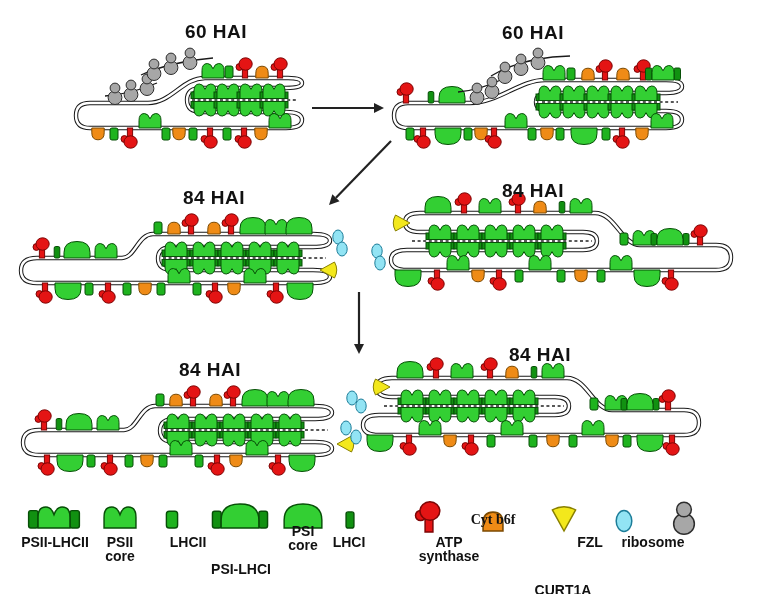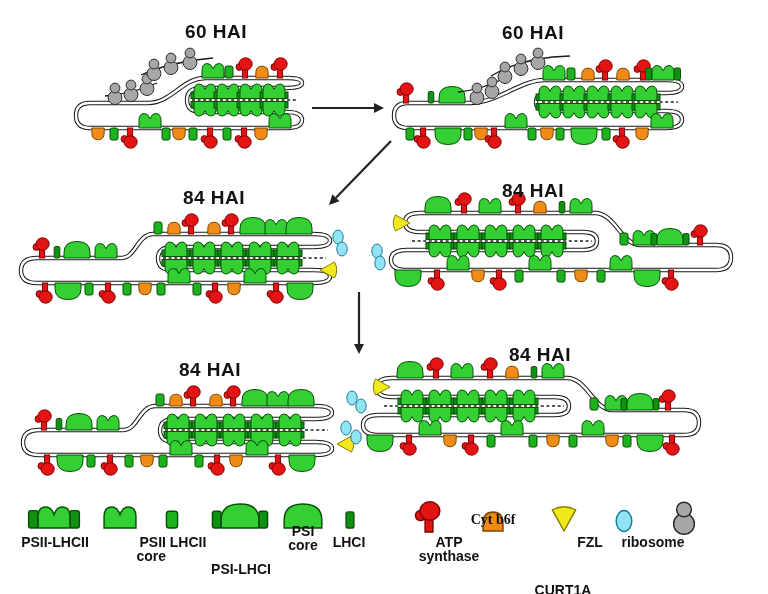--- a/index.html
+++ b/index.html
@@ -953,21 +953,21 @@
   <div class="dlabel" id="lab-b">60 HAI</div>
   <div class="dlabel" id="lab-c">84 HAI</div>
   <div class="dlabel" id="lab-d">84 HAI</div>
   <div class="dlabel" id="lab-el">84 HAI</div>
   <div class="dlabel" id="lab-er">84 HAI</div>
 
   <div id="legend-labels">
       <div class="leg-label" style="left: 9px; top: 535px;">
         <div>PSII-LHCII</div>
       </div>
-      <div class="leg-label" style="left: 74px; top: 535px; text-align: right;">
+      <div class="leg-label" style="left: 74px; top: 535px;">
         <div>PSII</div>
         <div>core</div>
       </div>
       <div class="leg-label" style="left: 126px; top: 535px; padding-left: 16px;">
         <div>LHCII</div>
       </div>
       <div class="leg-label" style="left: 195px; top: 562px;">
         <div>PSI-LHCI</div>
       </div>
       <div class="leg-label" style="left: 257px; top: 524px;">

